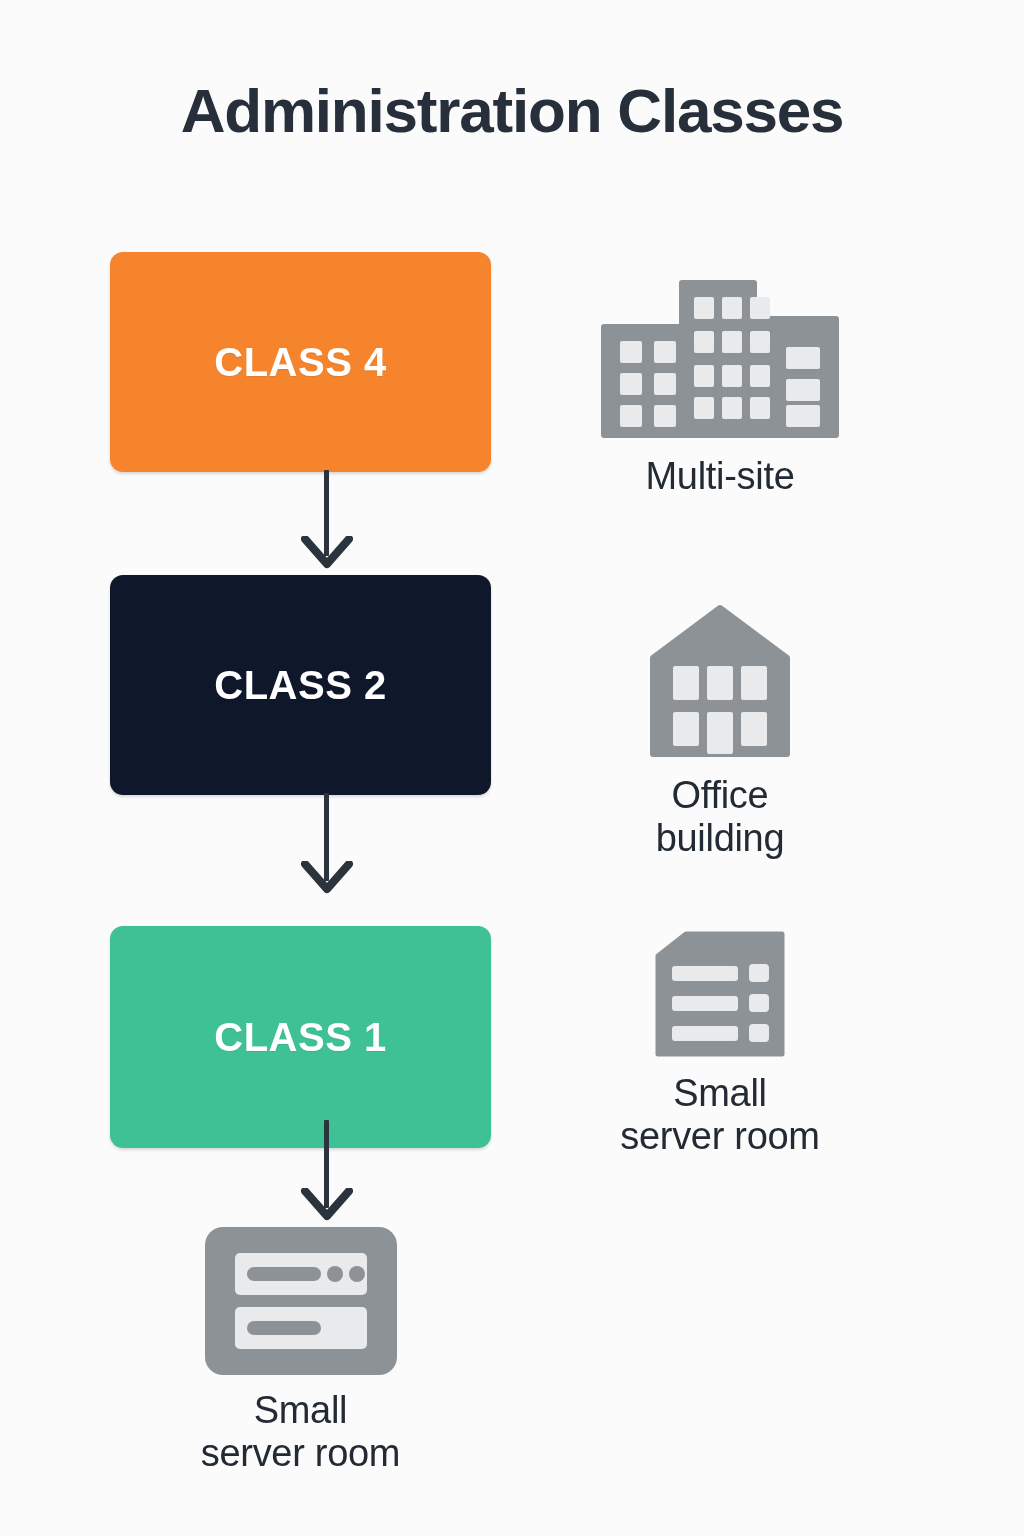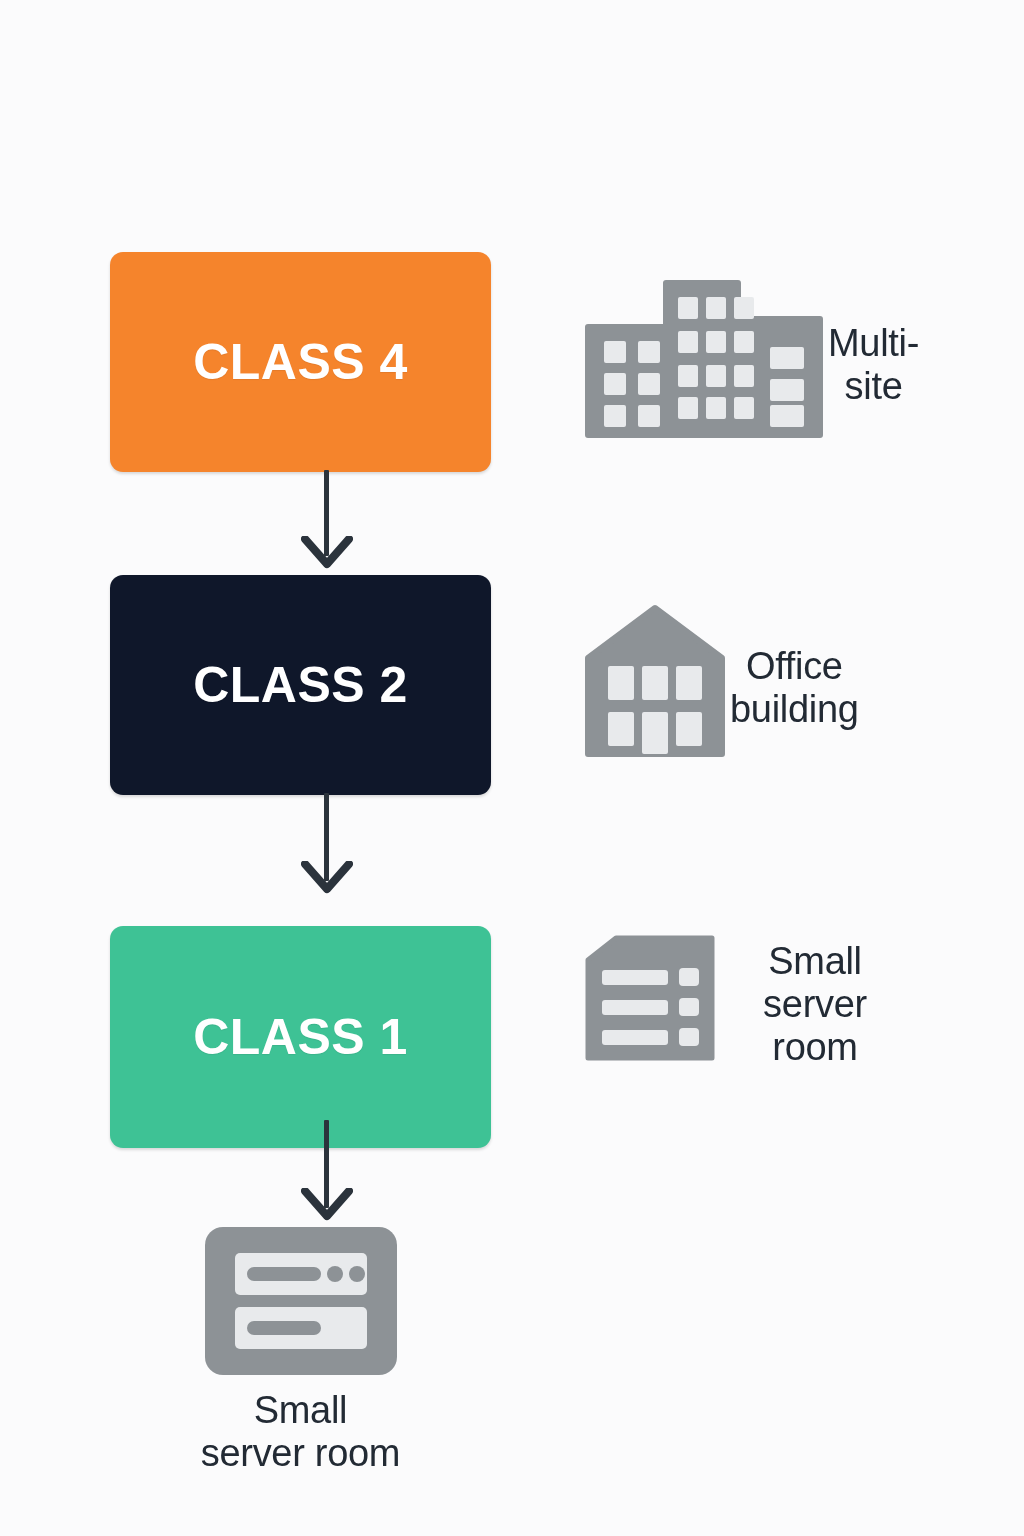--- a/index.html
+++ b/index.html
@@ -39,21 +39,21 @@
     left: 110px;
     width: 381px;
     border-radius: 13px;
     display: flex;
     align-items: center;
     justify-content: center;
     box-shadow: 0 2px 3px rgba(0,0,0,0.14);
   }
   .class-box .label {
     color: #ffffff;
-    font-size: 50px;
+    font-size: 40px;
     font-weight: bold;
     letter-spacing: 0.5px;
     line-height: 1;
     text-shadow: 0 1px 1px rgba(0,0,0,0.07);
     text-align: center;
   }
 
   #box-class4 { top: 252px; height: 220px; background: #f5842c; }
   #box-class2 { top: 575px; height: 220px; background: #0f172a; }
   #box-class1 { top: 900px; height: 222px; background: #3ec295; margin-top: 26px; }
@@ -87,23 +87,23 @@
   #arrow-2 .head  { top: 68px; }
 
   #arrow-3 { top: 1120px; height: 108px; }
   #arrow-3 .shaft { height: 88px; }
   #arrow-3 .head  { top: 68px; }
 
   
   .icon-group {
     position: absolute;
     width: 330px;
-    left: 580px;
+    left: 555px;
     display: flex;
-    flex-direction: row;
+    flex-direction: column;
     align-items: center;
   }
   .icon-caption {
     text-align: center;
     font-size: 38px;
     line-height: 1.13;
     color: #222a34;
     margin-top: 12px;
     letter-spacing: -0.3px;
   }
@@ -123,20 +123,21 @@
     align-items: center;
   }
 
   svg { display: block; }
 </style>
 </head>
 <body>
 
 <div id="canvas">
 
+  <div id="title">Administration Classes</div>
 
   <div class="class-box" id="box-class4">
     <span class="label">CLASS 4</span>
   </div>
 
   <div class="arrow" id="arrow-1">
     <div class="shaft"></div>
     <div class="head">
       <svg width="52" height="40" viewBox="0 0 52 40">
         <path d="M4 3 L26 28 L48 3" fill="none" stroke="#2b333c" stroke-width="8" stroke-linecap="round" stroke-linejoin="round"></path>

